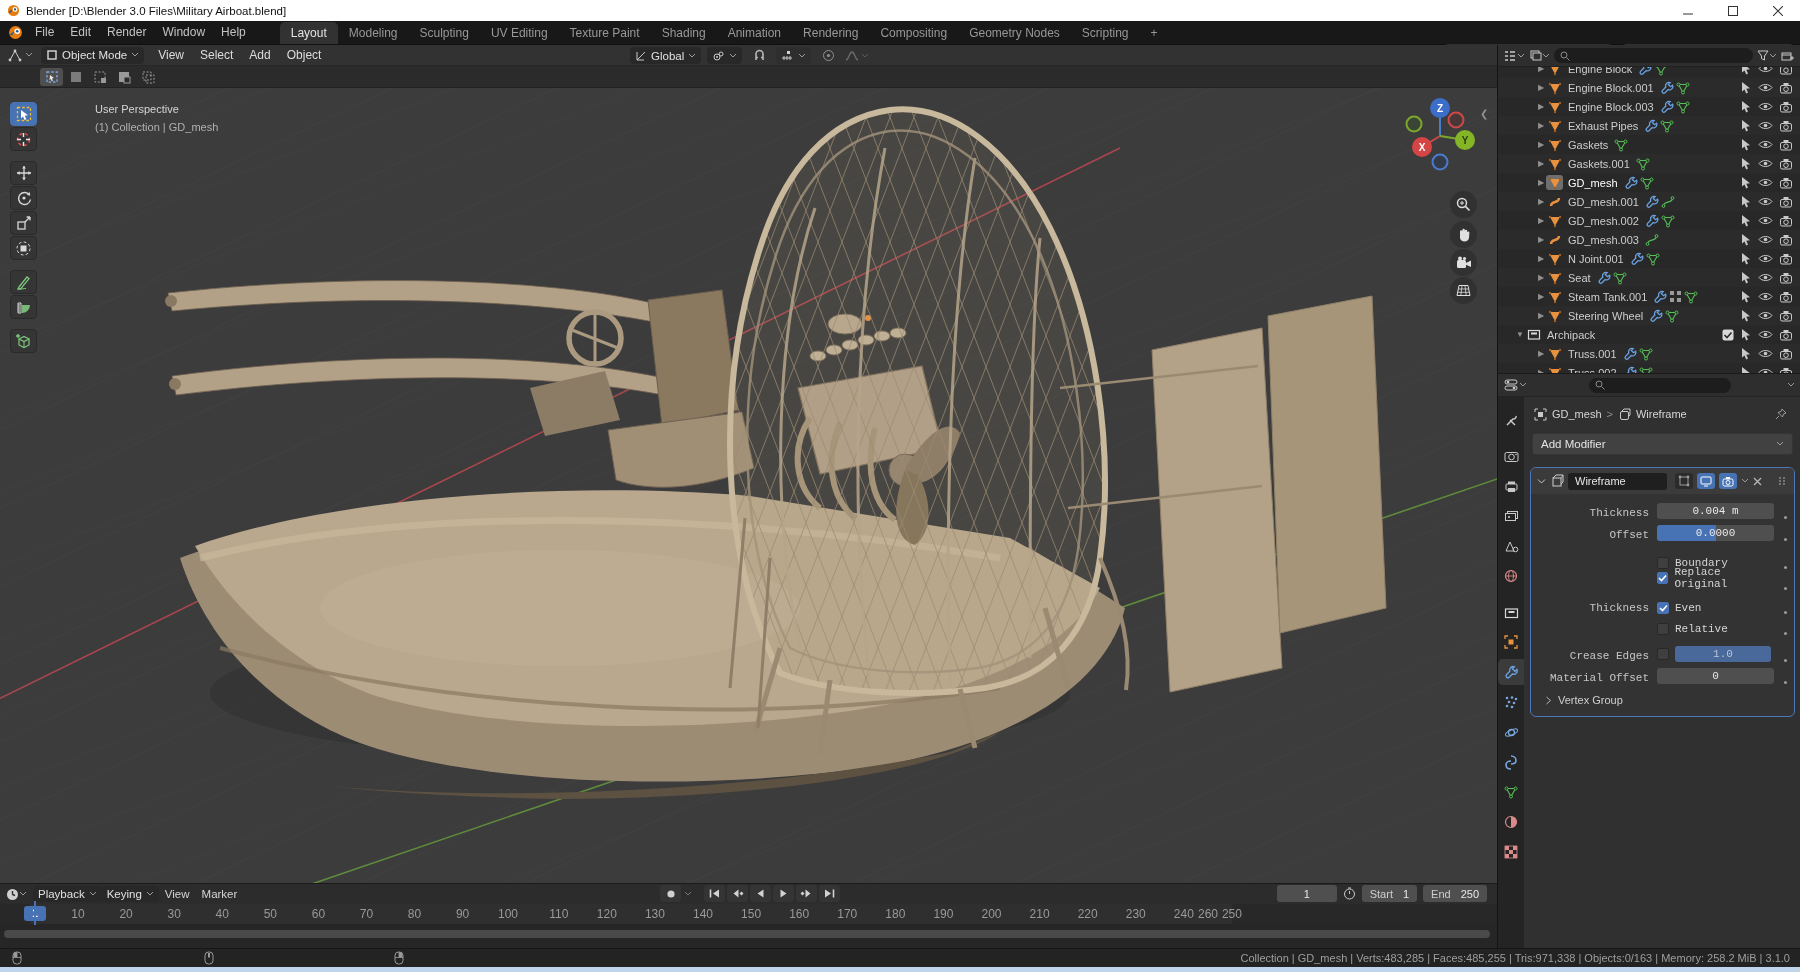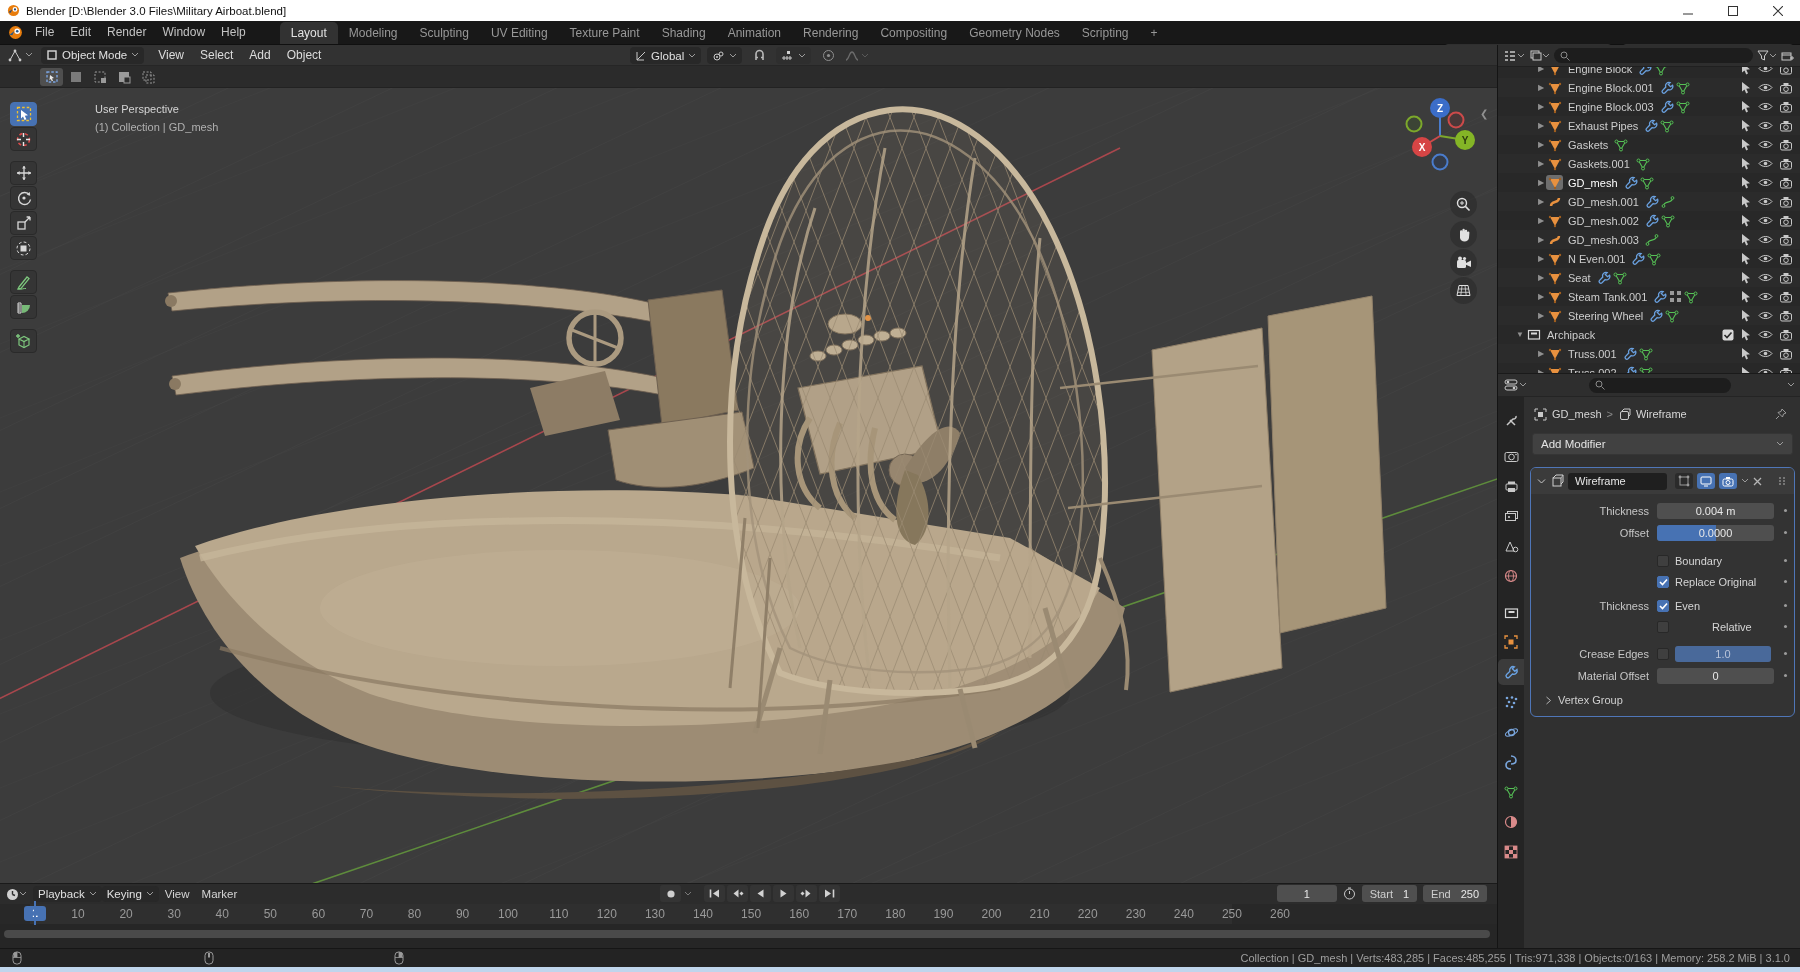--- a/index.html
+++ b/index.html
@@ -91,21 +91,21 @@
   #prop-content{flex:1;position:relative;font-size:11px;}
   #breadcrumb{display:flex;align-items:center;gap:5px;margin:8px 8px 0 10px;color:#d6d6d6;height:18px;}
   #add-modifier{margin:10px 8px 0 8px;height:20px;background:#414141;border:1px solid #353535;border-radius:3px;
                 display:flex;align-items:center;padding:0 8px;color:#e3e3e3;font-size:11.5px;}
   #mod-panel{margin:12px 6px 0 6px;border:1px solid #4f76b8;border-radius:6px;background:#333333;overflow:hidden;}
   #mod-head{height:26px;background:#3b3b3b;display:flex;align-items:center;padding:0 6px;gap:4px;}
   #mod-name{width:92px;height:17px;background:#1f1f1f;border-radius:3px;color:#e6e6e6;font-size:11px;
             display:flex;align-items:center;padding-left:7px;}
   .modtog{width:18px;height:16px;border-radius:3px;background:#2b2b2b;display:flex;align-items:center;justify-content:center;}
   .modtog.on{background:#4772b3;}
-  .mrow{display:flex;align-items:center;height:17px;position:relative;padding-right:18px;}
+  .mrow{display:flex;align-items:flex-end;height:17px;position:relative;padding-right:18px;font-family:Liberation Mono, monospace;}
   .mrow .lbl{width:118px;text-align:right;padding-right:8px;color:#c6c6c6;}
   .mrow .ctl{width:117px;display:flex;align-items:center;gap:6px;}
   .field{width:117px;height:16px;background:#4f4f4f;border-radius:3px;color:#e8e8e8;
          display:flex;align-items:center;justify-content:center;}
   .slider{width:117px;height:16px;background:#4f4f4f;border-radius:3px;position:relative;overflow:hidden;
           display:flex;align-items:center;justify-content:center;color:#e8e8e8;}
   .slider .fillb{position:absolute;left:0;top:0;bottom:0;background:#4772b3;}
   .slider span{position:relative;z-index:2;}
   .cb{width:12px;height:12px;border-radius:2px;background:#3f3f3f;border:1px solid #282828;
       display:flex;align-items:center;justify-content:center;box-sizing:border-box;}
@@ -1222,21 +1222,21 @@
       <div class="orow" style="padding-left: 38px;">
         <span class="arr">▶</span>
         <span class="iconbox">
           <svg width="14" height="14" viewBox="0 0 14 14">
             <path d="M2,3 H12 L7,12 Z" fill="#e8913f"></path>
             <circle cx="2" cy="3" r="1.2" fill="#a05f1e"></circle>
             <circle cx="12" cy="3" r="1.2" fill="#a05f1e"></circle>
             <circle cx="7" cy="12" r="1.2" fill="#a05f1e"></circle>
           </svg>
         </span>
-        <span class="oname">N Even.001</span>
+        <span class="oname">N Joint.001</span>
         <span class="badges">
           <span>
             <svg width="14" height="14" viewBox="0 0 14 14">
               <path d="M12.6,4.2 a3.4,3.4 0 0 1-4.4,4.4 L5,11.8 a1.7,1.7 0 0 1-2.4,-2.4 L5.8,6 A3.4,3.4 0 0 1 10.2,1.6 L8.3,3.5 l2.2,2.2 2.1,-1.5 z" fill="none" stroke="#6aa1e0" stroke-width="1.3"></path>
             </svg>
           </span>
           <span>
             <svg width="14" height="14" viewBox="0 0 14 14">
               <path d="M2.5,3.5 H11.5 L7,11.5 Z" fill="none" stroke="#55c055" stroke-width="1.1"></path>
               <circle cx="2.5" cy="3.5" r="1.5" fill="#282828" stroke="#55c055"></circle>
@@ -1807,21 +1807,21 @@
                     </svg>
                   </span>
                   <span style="color: rgb(213, 213, 213);">Even</span>
                 </span>
                 <span class="dot"></span>
               </div>
               <div class="mrow" style="margin-top: 4px;">
                 <span class="lbl"></span>
                 <span class="ctl">
                   <span class="cb"></span>
-                  <span style="color: rgb(213, 213, 213); margin-left: 37px;">Relative</span>
+                  <span style="color: rgb(213, 213, 213);">Relative</span>
                 </span>
                 <span class="dot"></span>
               </div>
               <div class="mrow" style="margin-top: 10px;">
                 <span class="lbl">Crease Edges</span>
                 <span class="ctl">
                   <span class="cb"></span>
                   <span class="slider" style="width: 96px;">
                     <span class="fillb" style="width: 100%; opacity: 0.75;"></span>
                     <span style="color: rgb(185, 195, 216);">1.0</span>
@@ -1964,21 +1964,21 @@
         <span class="tick" style="left: 799.2px;">160</span>
         <span class="tick" style="left: 847.28px;">170</span>
         <span class="tick" style="left: 895.36px;">180</span>
         <span class="tick" style="left: 943.44px;">190</span>
         <span class="tick" style="left: 991.52px;">200</span>
         <span class="tick" style="left: 1039.6px;">210</span>
         <span class="tick" style="left: 1087.68px;">220</span>
         <span class="tick" style="left: 1135.76px;">230</span>
         <span class="tick" style="left: 1183.84px;">240</span>
         <span class="tick" style="left: 1231.92px;">250</span>
-        <span class="tick" style="left: 1280px;">260</span>
+        <span class="tick" style="left: 1208px;">260</span>
       </div>
     <div id="frame-badge">1</div>
   </div>
   <div id="playhead"></div>
   <div id="tl-scroll"></div>
 </div>
 
 <div id="statusbar" class="abs">
   <span style="margin-left:12px">
       <svg width="10" height="14">

